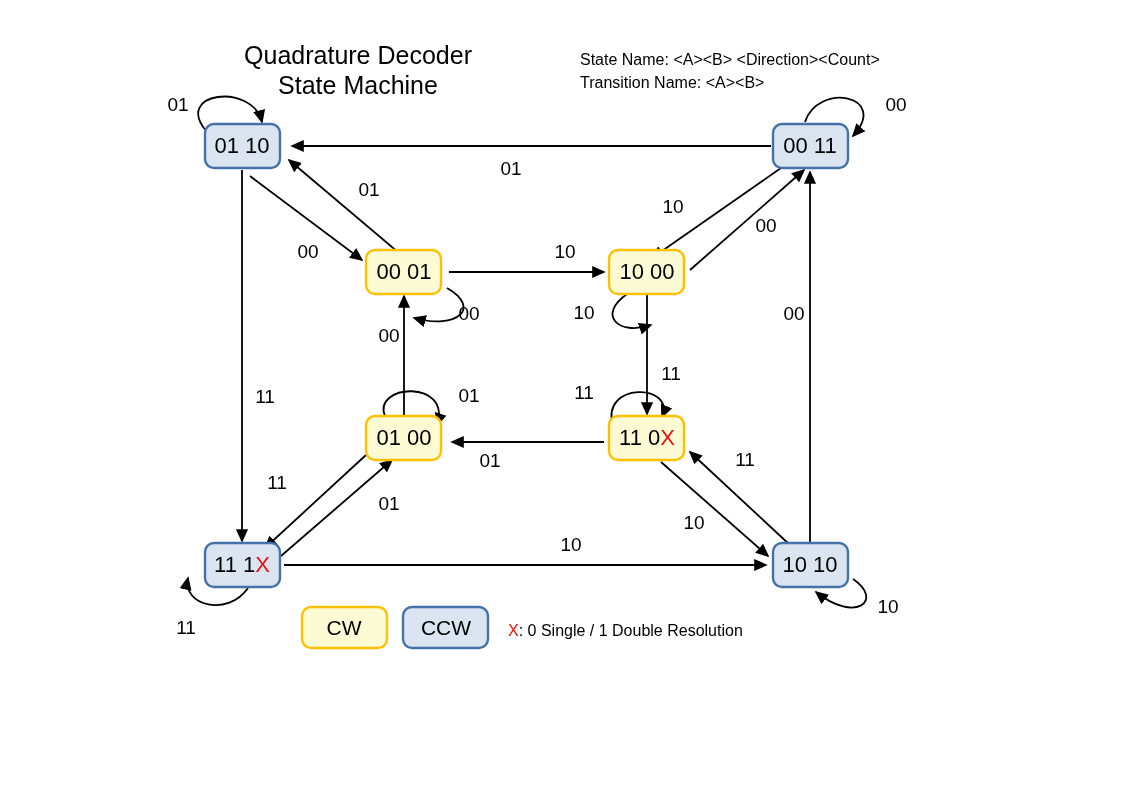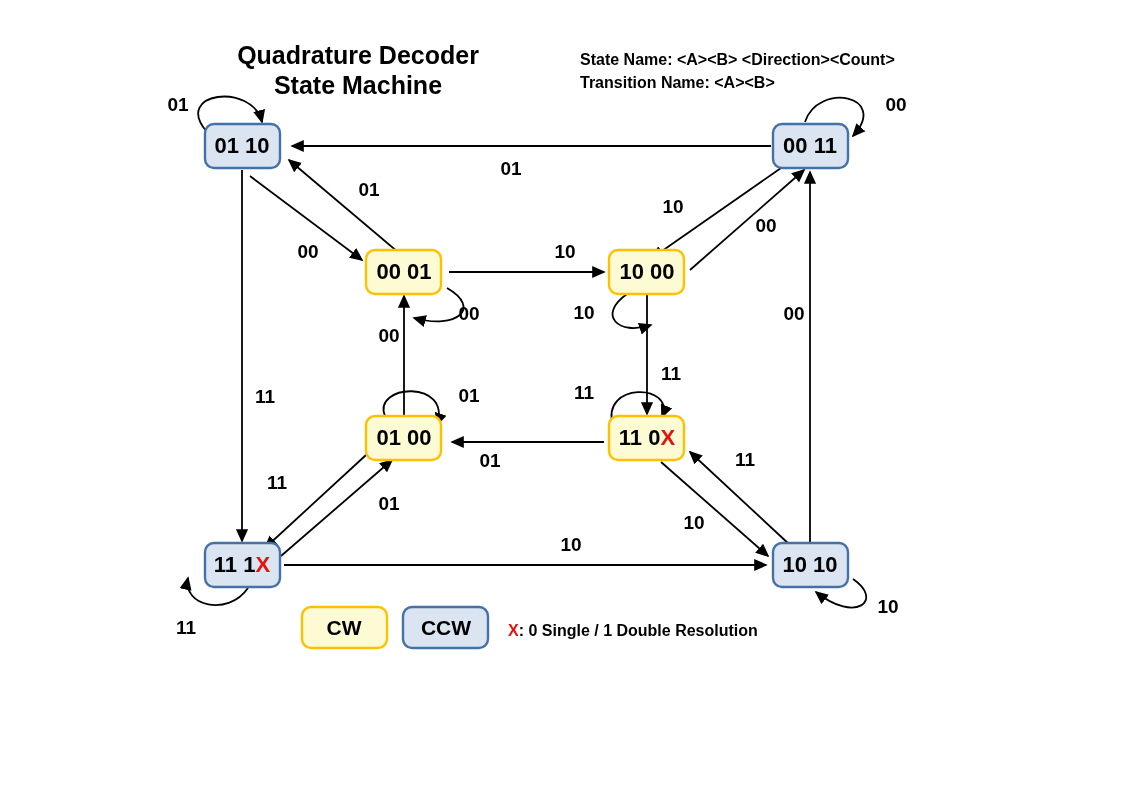--- a/index.html
+++ b/index.html
@@ -13,21 +13,20 @@
     font-family: "Liberation Sans", sans-serif;
     color: #000000;
     overflow: hidden;
     position: relative;
   }
   #diagram-root {
     position: absolute;
     left: 0; top: 0;
     width: 923px;
     height: 794px;
-    font-weight: bold;
   }
   svg#fsm-svg {
     position: absolute;
     left: 0; top: 0;
     width: 1123px;
     height: 794px;
   }
   .title-text {
     font-size: 25px;
     fill: #000000;

